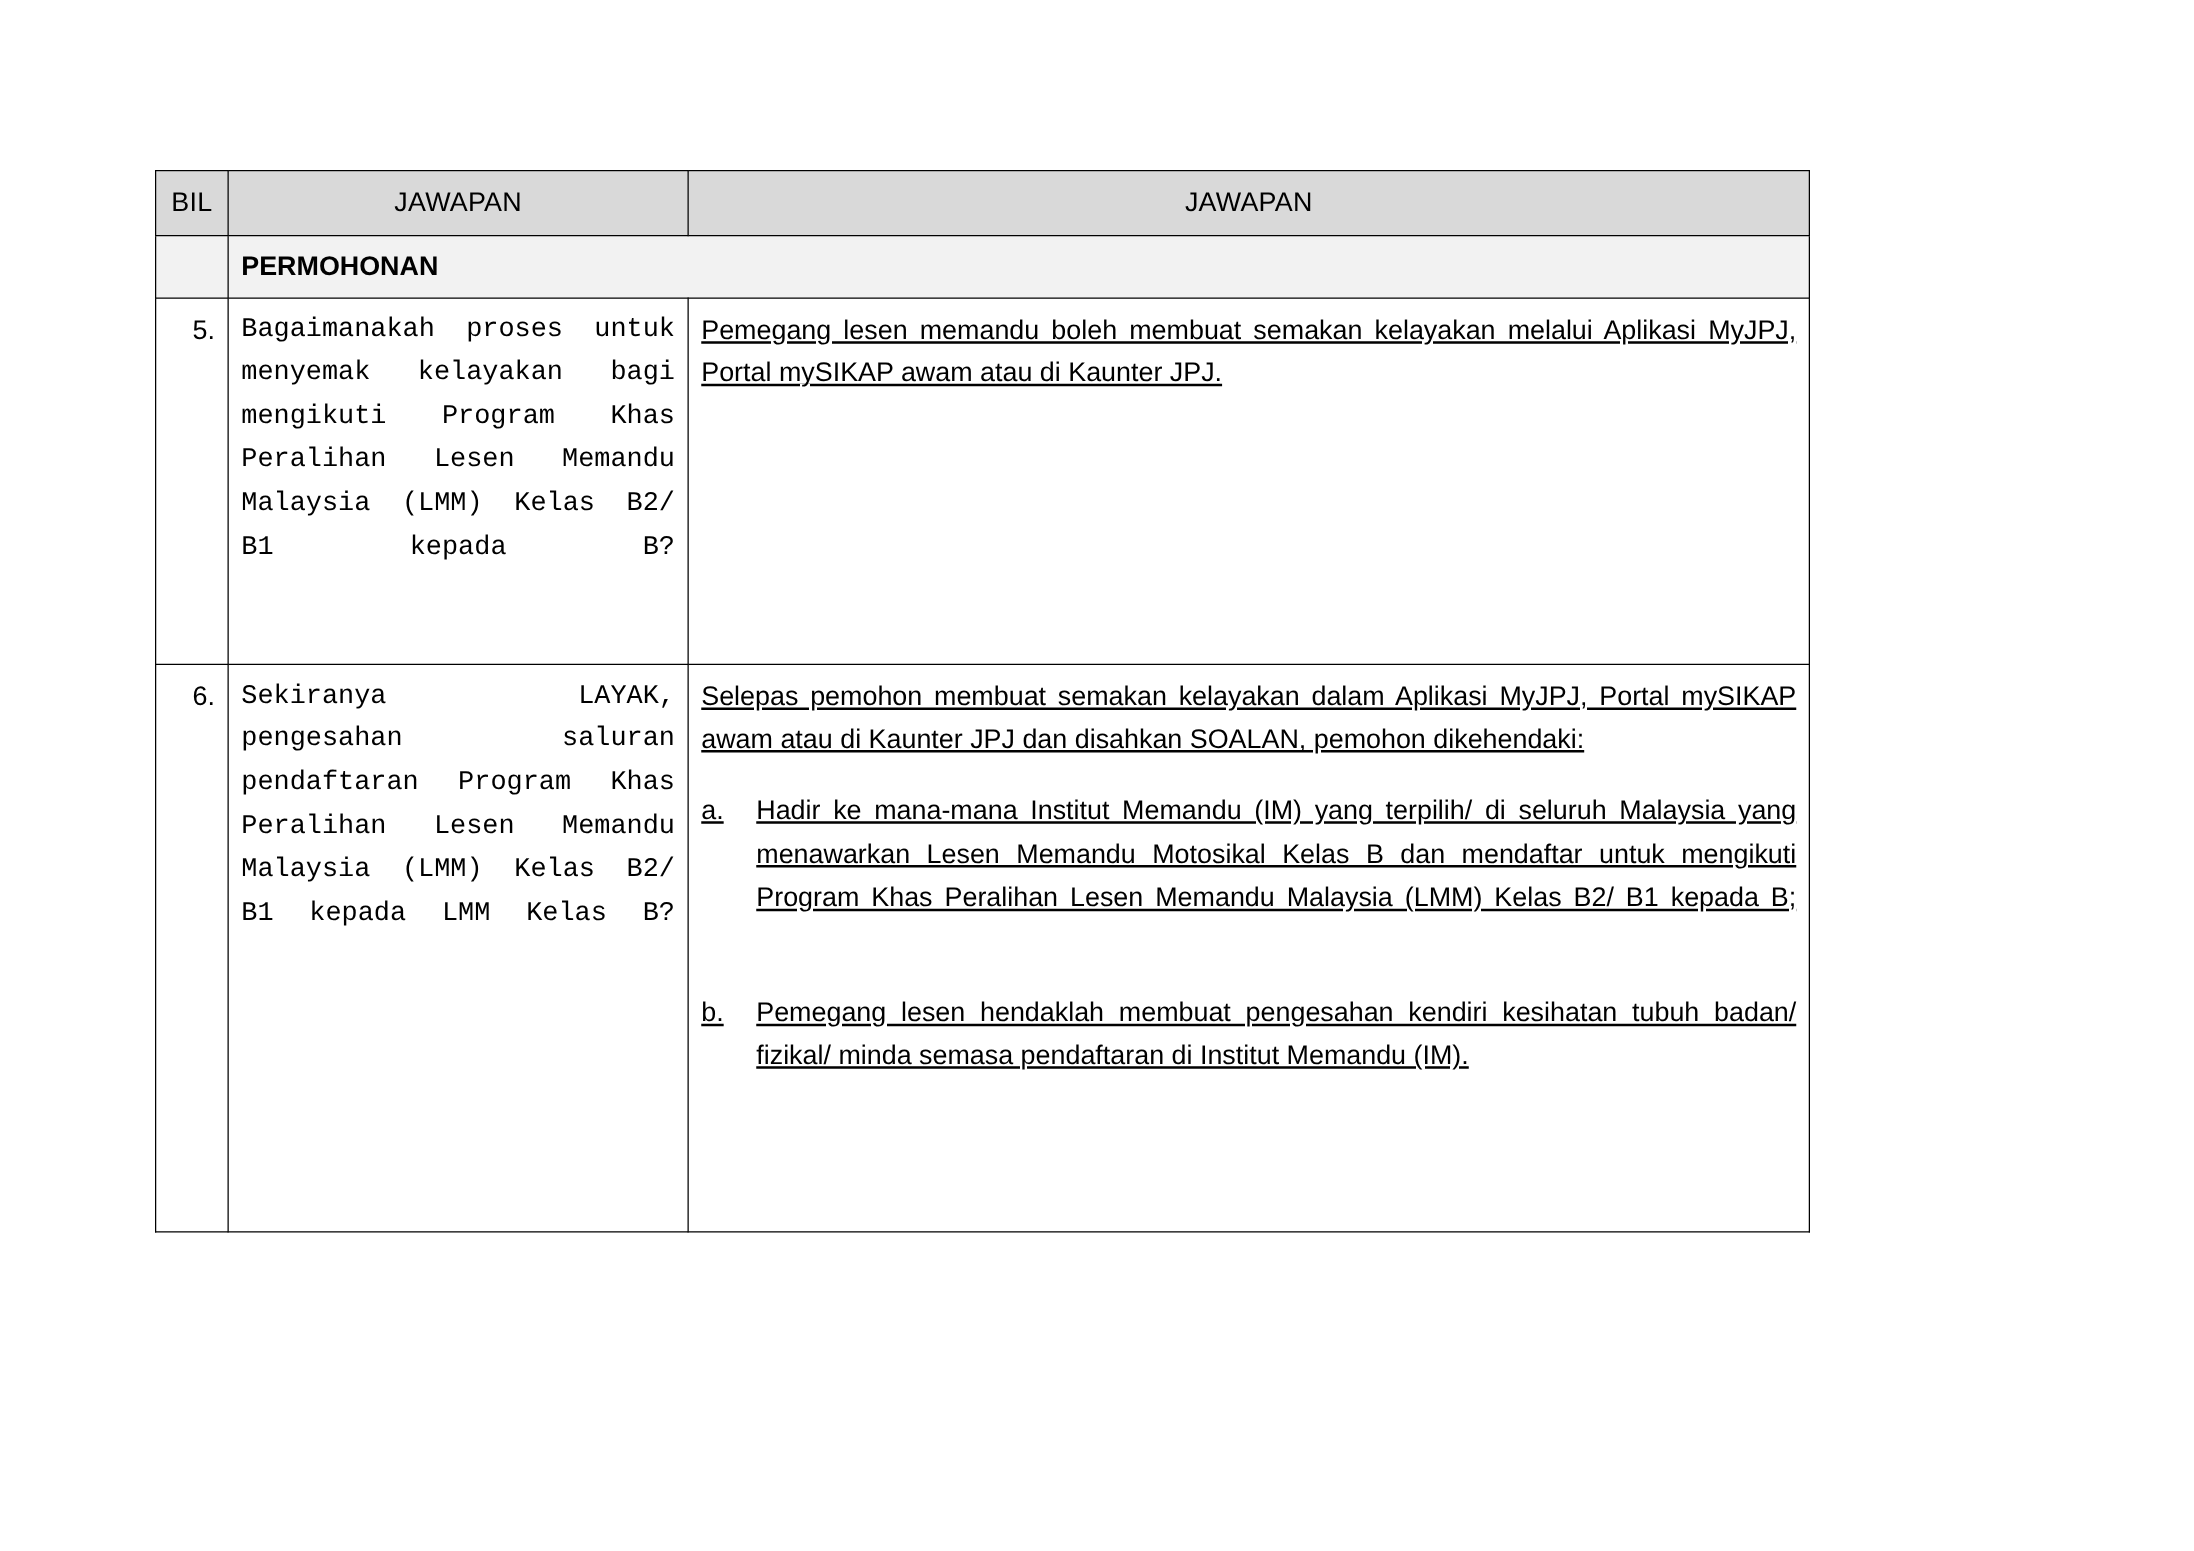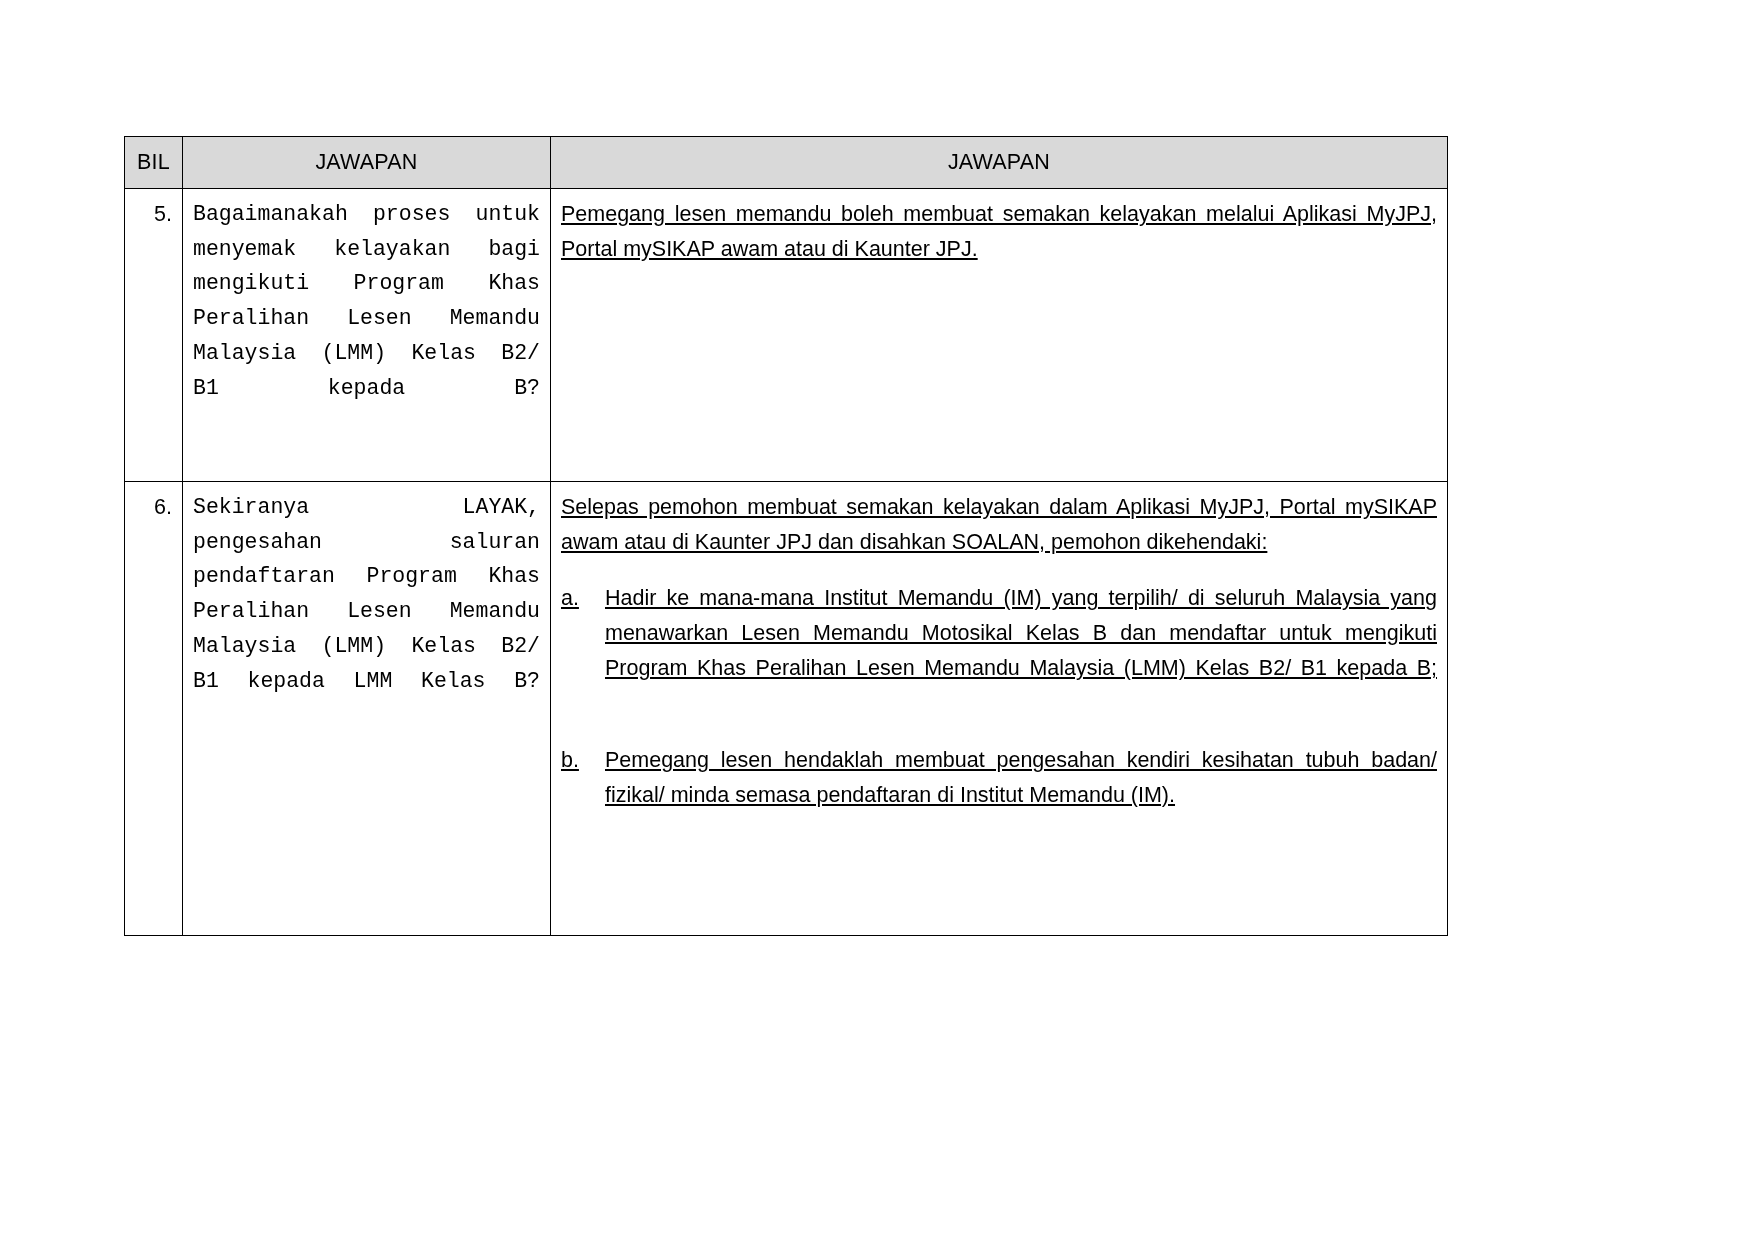--- a/index.html
+++ b/index.html
@@ -158,20 +158,24 @@
     <thead>
       <tr>
         <th>BIL</th>
         <th>JAWAPAN</th>
         <th>JAWAPAN</th>
       </tr>
     </thead>
 
     <tbody>
 
+      <tr class="section-row">
+        <td class="cell-bil"></td>
+        <td colspan="2">PERMOHONAN</td>
+      </tr>
 
       <tr class="row-q5">
         <td class="cell-bil">5.</td>
         <td class="cell-soalan">
           <p>Bagaimanakah proses untuk menyemak kelayakan bagi mengikuti Program Khas Peralihan Lesen Memandu Malaysia (LMM) Kelas B2/ B1 kepada B?</p>
         </td>
         <td class="cell-jawapan">
           <p class="lead last-natural">Pemegang lesen memandu boleh membuat semakan kelayakan melalui Aplikasi MyJPJ, Portal mySIKAP awam atau di Kaunter JPJ.</p>
         </td>
       </tr>

